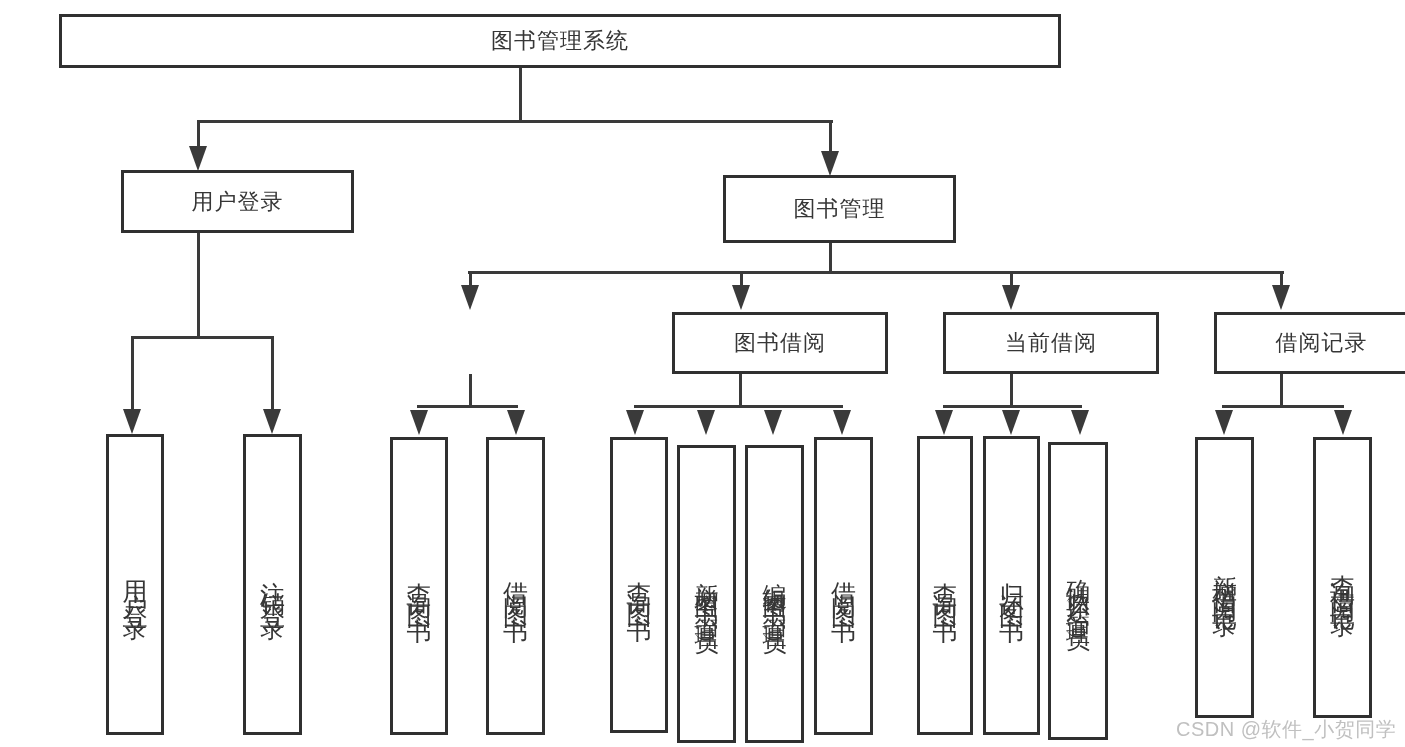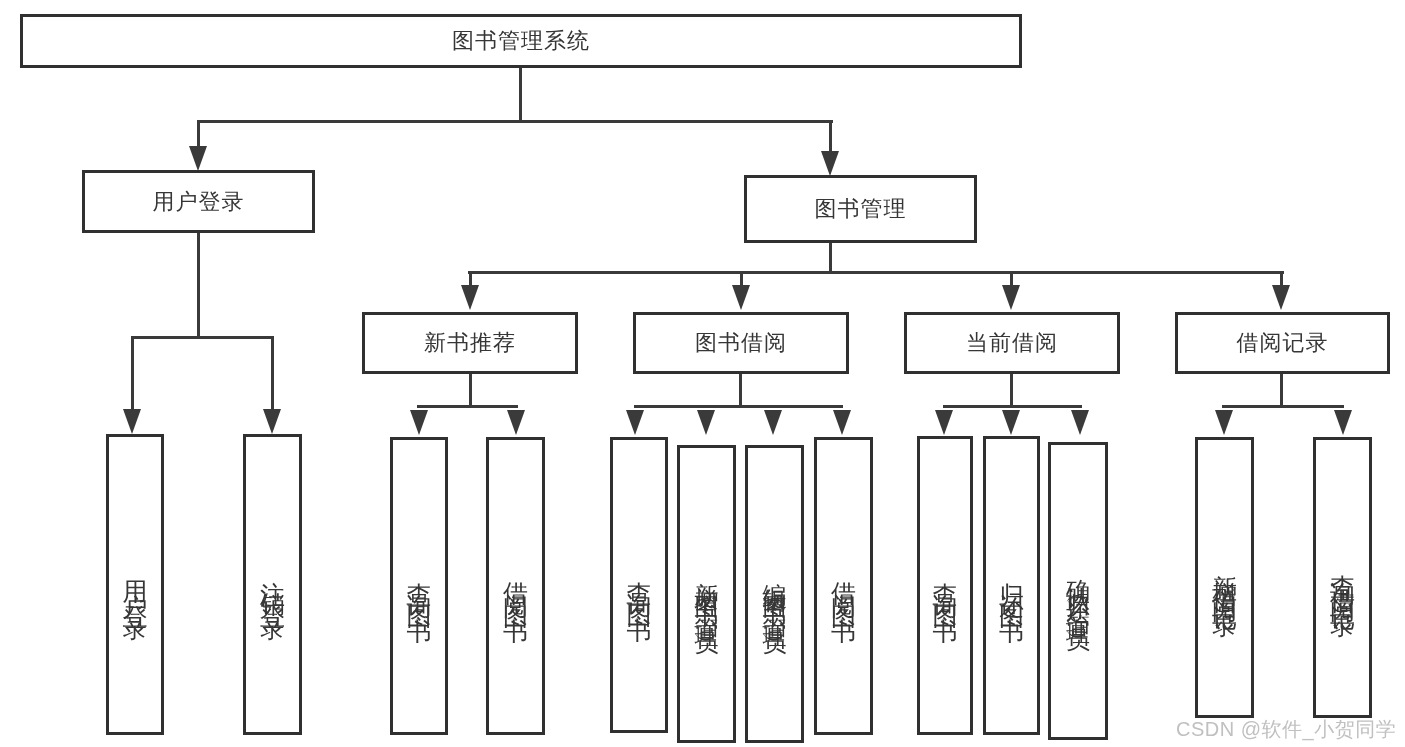--- a/index.html
+++ b/index.html
@@ -10,21 +10,21 @@
     font-family:"Liberation Sans","DejaVu Sans",sans-serif;
     color:#363636;
     overflow:hidden;
   }
   
   .node{
     position:absolute;
     box-sizing:border-box;
     border:3px solid #303030;
     background:#ffffff;
-    display:flex;align-items:center;justify-content:center;
+    display:flex;align-items:center;justify-content:center;margin-left:39px;
   }
   .node .lbl{
     font-size:22px;
     letter-spacing:1px;
     color:#363636;
     white-space:nowrap;
   }
   .leaf{
     position:absolute;
     box-sizing:border-box;
@@ -45,21 +45,21 @@
   .line{position:absolute;background:#3a3a3a;}
   .arrow{
     position:absolute;width:0;height:0;
     border-left:9px solid transparent;
     border-right:9px solid transparent;
     border-top:25px solid #3a3a3a;
   }
   
   #root-box   {left:20px;  top:14px;  width:1002px;height:54px;}
   #l2-login   {left:82px;  top:170px; width:233px; height:63px;}
-  #l2-mgmt    {left:744px; top:175px; width:233px; height:68px;}
+  #l2-mgmt    {left:684px; top:175px; width:233px; height:68px;}
   #l3-rec     {left:362px; top:312px; width:216px; height:62px;}
   #l3-borrow  {left:633px; top:312px; width:216px; height:62px;}
   #l3-current {left:904px; top:312px; width:216px; height:62px;}
   #l3-records {left:1175px;top:312px; width:215px; height:62px;}
   #lf-login   {left:106px; top:434px; width:58px;  height:301px;}
   #lf-logout  {left:243px; top:434px; width:59px;  height:301px;}
   #lf-rec-query  {left:390px; top:437px; width:58px; height:298px;}
   #lf-rec-borrow {left:486px; top:437px; width:59px; height:298px;}
   #lf-bor-query  {left:610px; top:437px; width:58px; height:296px;}
   #lf-bor-add    {left:677px; top:445px; width:59px; height:298px;}
@@ -147,23 +147,20 @@
   <div class="line" id="c-l3-h"></div>
   <div class="line" id="c-l3-s1"></div>
   <div class="arrow" id="c-l3-a1"></div>
   <div class="line" id="c-l3-s2"></div>
   <div class="arrow" id="c-l3-a2"></div>
   <div class="line" id="c-l3-s3"></div>
   <div class="arrow" id="c-l3-a3"></div>
   <div class="line" id="c-l3-s4"></div>
   <div class="arrow" id="c-l3-a4"></div>
 
-  <div class="node" id="l3-rec">
-    <span class="lbl">新书推荐</span>
-  </div>
   <div class="node" id="l3-current">
     <span class="lbl">当前借阅</span>
   </div>
   <div class="node" id="l3-borrow">
     <span class="lbl">图书借阅</span>
   </div>
   <div class="node" id="l3-records">
     <span class="lbl">借阅记录</span>
   </div>
 

